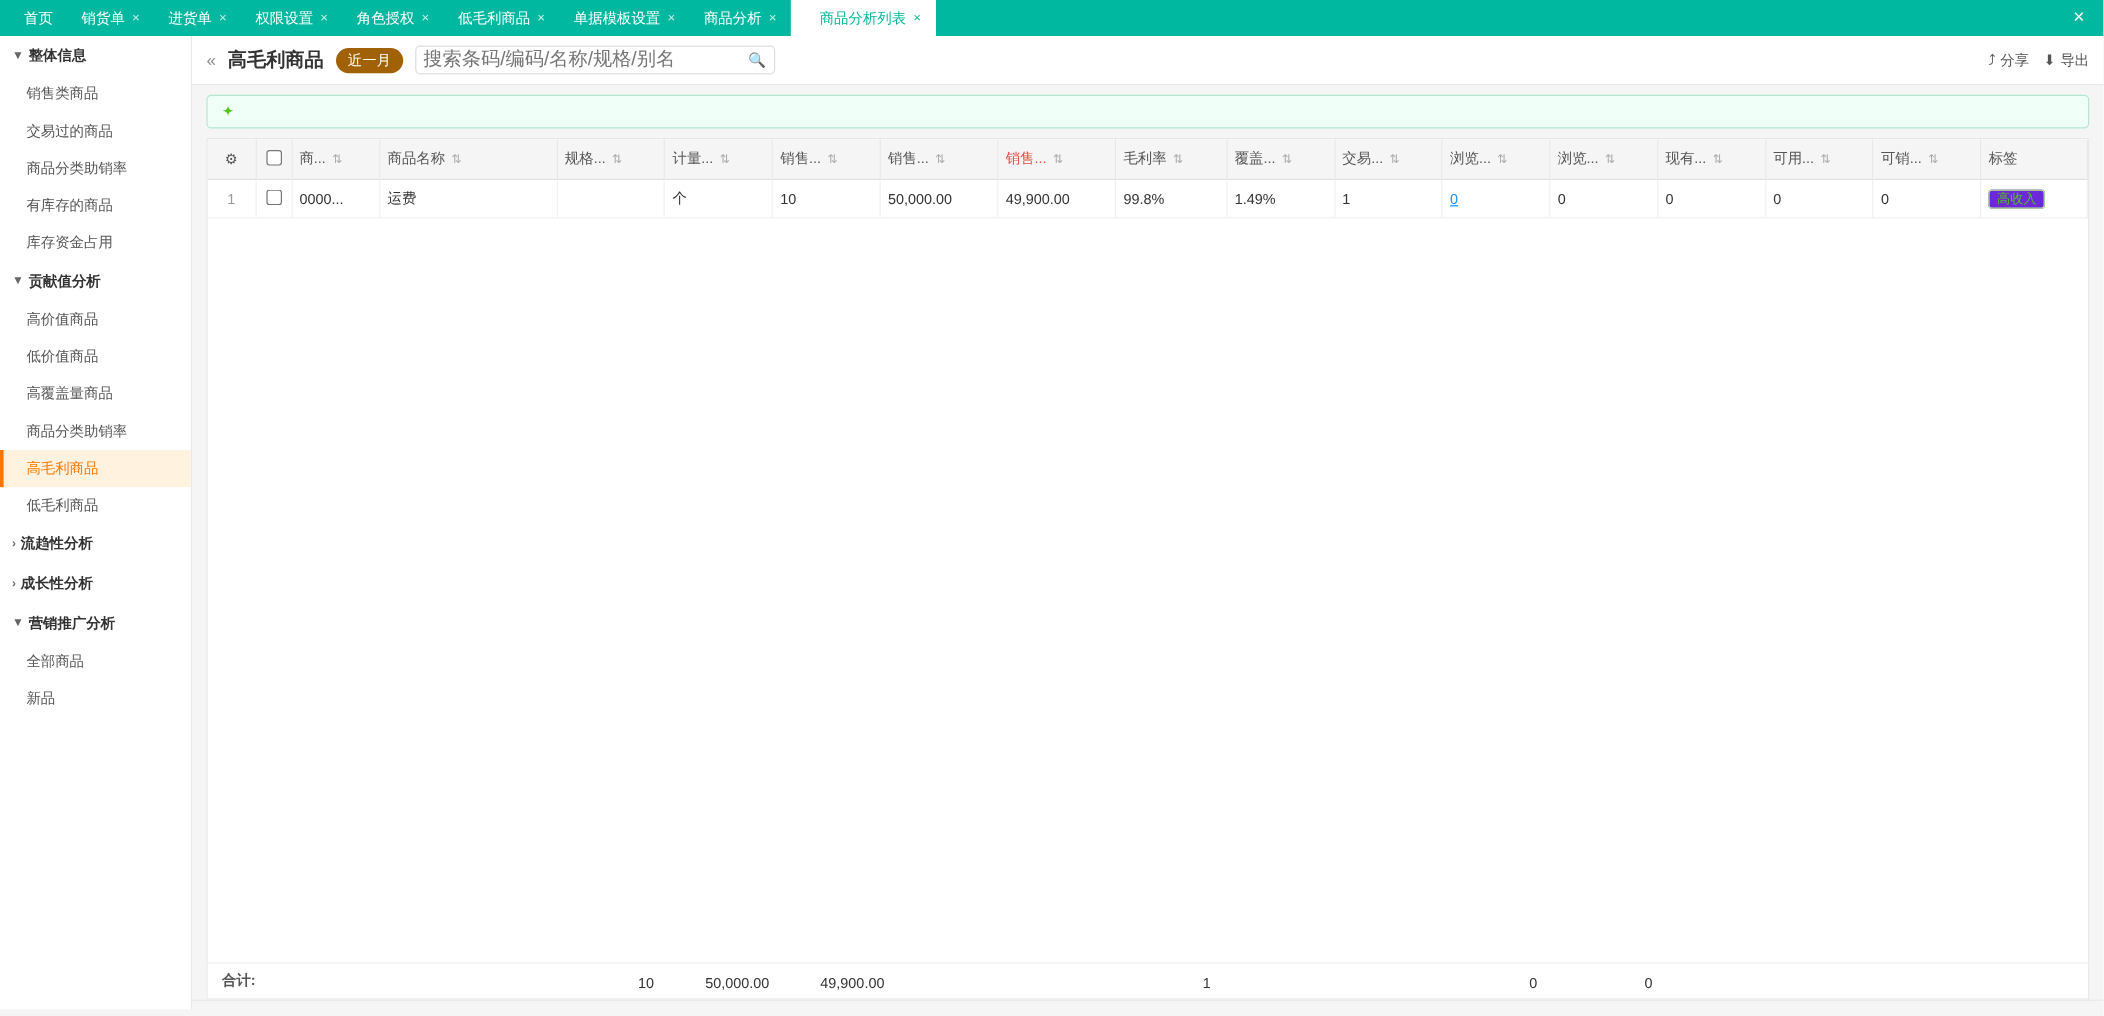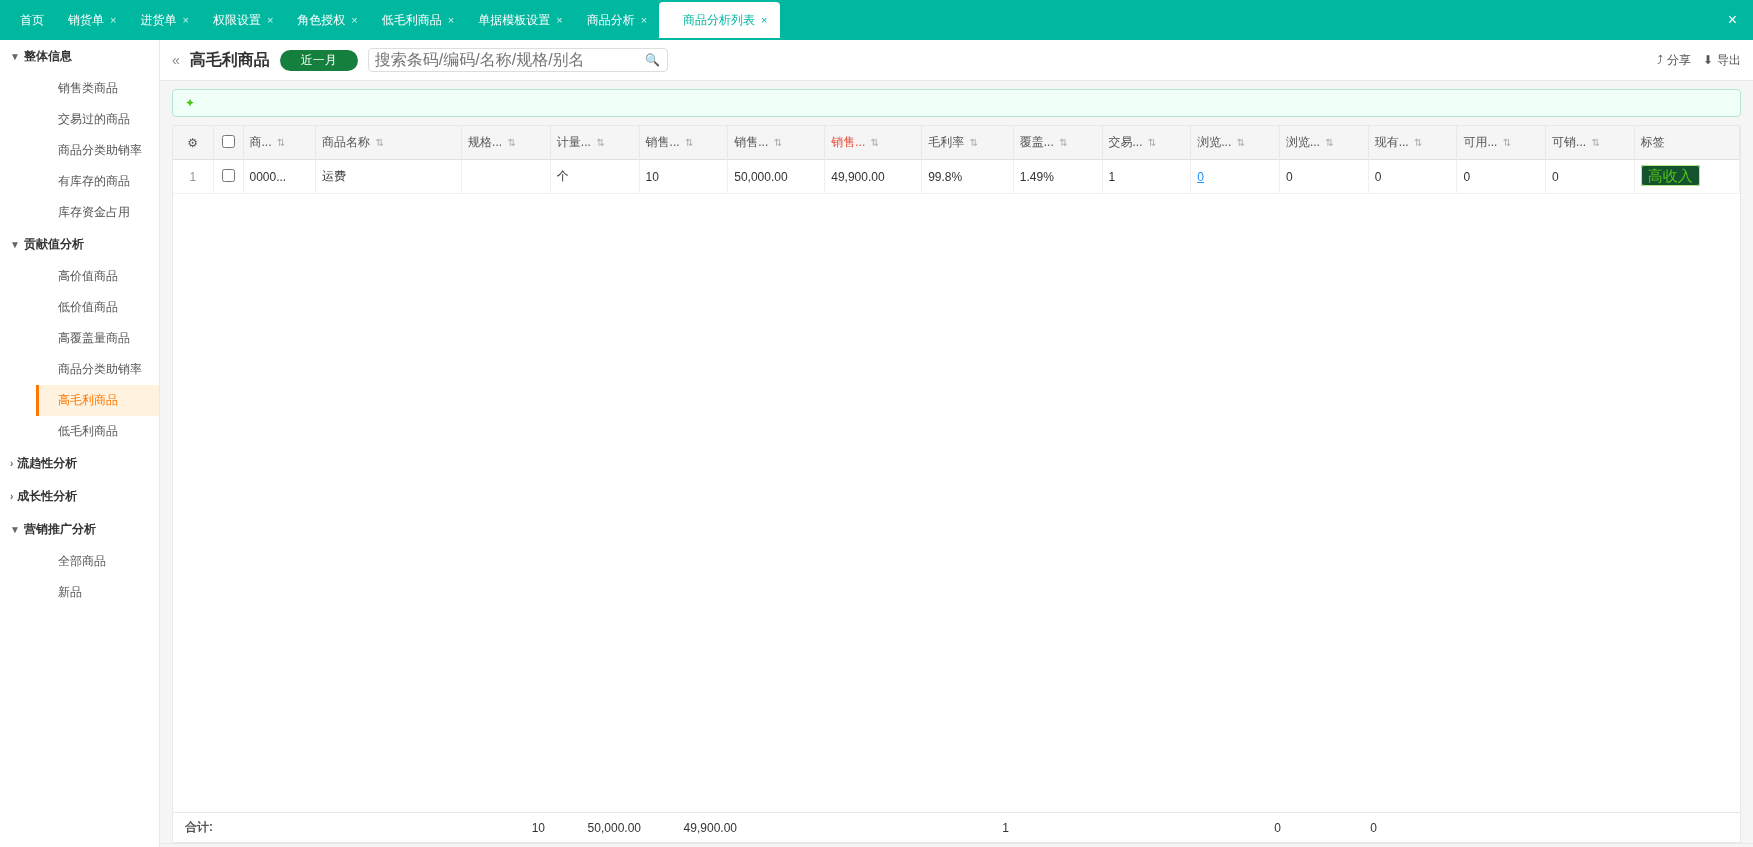--- a/index.html
+++ b/index.html
@@ -3,21 +3,21 @@
   <meta charset="utf-8">
   <style>
     * { box-sizing: border-box; margin: 0; padding: 0; font-family: 'Microsoft YaHei', Arial, sans-serif; font-size: 12px; }
     body { background: #f5f5f5; overflow: hidden; width: 1753px; height: 847px; }
 
     
     .top-nav {
       display: flex;
       align-items: center;
       background: #00b8a0;
-      height: 40px;
+      height: 30px;
       padding: 0 8px;
       gap: 0;
     }
     .nav-item {
       display: flex;
       align-items: center;
       padding: 0 12px;
       height: 36px;
       color: #fff;
       cursor: pointer;
@@ -63,21 +63,20 @@
       font-weight: bold;
       cursor: pointer;
       font-size: 12px;
       gap: 4px;
     }
     .sidebar-item {
       padding: 7px 10px 7px 22px;
       color: #555;
       cursor: pointer;
       font-size: 12px;
-      margin-left: 36px;
     }
     .sidebar-item.active {
       background: #fff3e0;
       color: #ff7700;
       border-left: 3px solid #ff7700;
       padding-left: 19px;
     }
 
     
     .content-area {
@@ -101,25 +100,25 @@
       cursor: pointer;
       color: #888;
       font-size: 14px;
     }
     .page-title {
       font-size: 16px;
       font-weight: bold;
       color: #333;
     }
     .filter-btn {
-      background: #15803d;
+      background: #a16207;
       color: #fff;
       border: none;
       border-radius: 12px;
-      padding: 2px 21px;
+      padding: 2px 10px;
       cursor: pointer;
       font-size: 12px;
     }
     .search-box {
       display: flex;
       align-items: center;
       border: 1px solid #ddd;
       border-radius: 4px;
       padding: 2px 6px;
       gap: 4px;
@@ -195,37 +194,37 @@
     }
     tbody td {
       padding: 7px 6px;
       color: #333;
       border-right: 1px solid #f0f0f0;
       white-space: nowrap;
     }
     .col-num { width: 40px; text-align: center; color: #999; }
     .col-check { width: 30px; text-align: center; }
     .tag-badge {
-      background: #14532d;
+      background: #6d28d9;
       border: 1px solid #b7eb8f;
       color: #52c41a;
       border-radius: 3px;
       padding: 1px 6px;
-      font-size: 15px;
+      font-size: 11px;
     }
     .link-like { color: #1890ff; text-decoration: underline; cursor: pointer; }
     .sort-icon { color: #aaa; font-size: 10px; margin-left: 2px; }
 
     
     .table-footer {
       background: #fff;
       border-top: 1px solid #e8e8e8;
       padding: 6px 12px;
       display: flex;
-      align-items: center;
+      align-items: flex-end;
       gap: 16px;
       font-size: 12px;
       color: #333;
       margin: 0 12px;
       border: 1px solid #e8e8e8;
       border-top: none;
     }
     .footer-label { color: #555; font-weight: bold; }
     .footer-cell {
       min-width: 80px;

